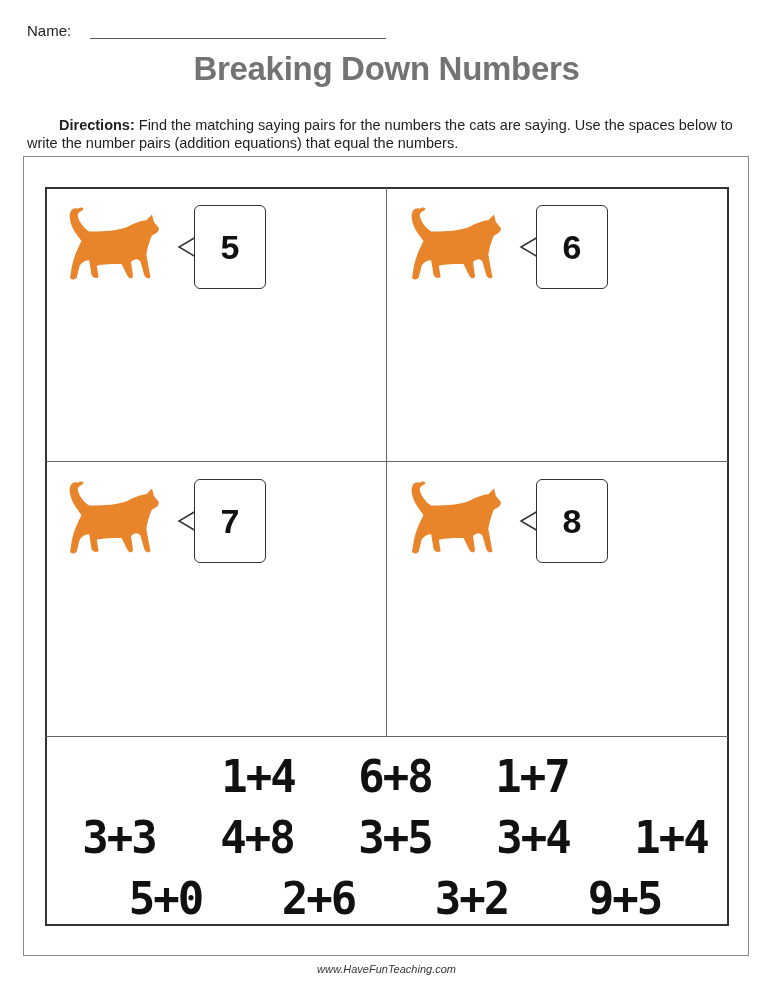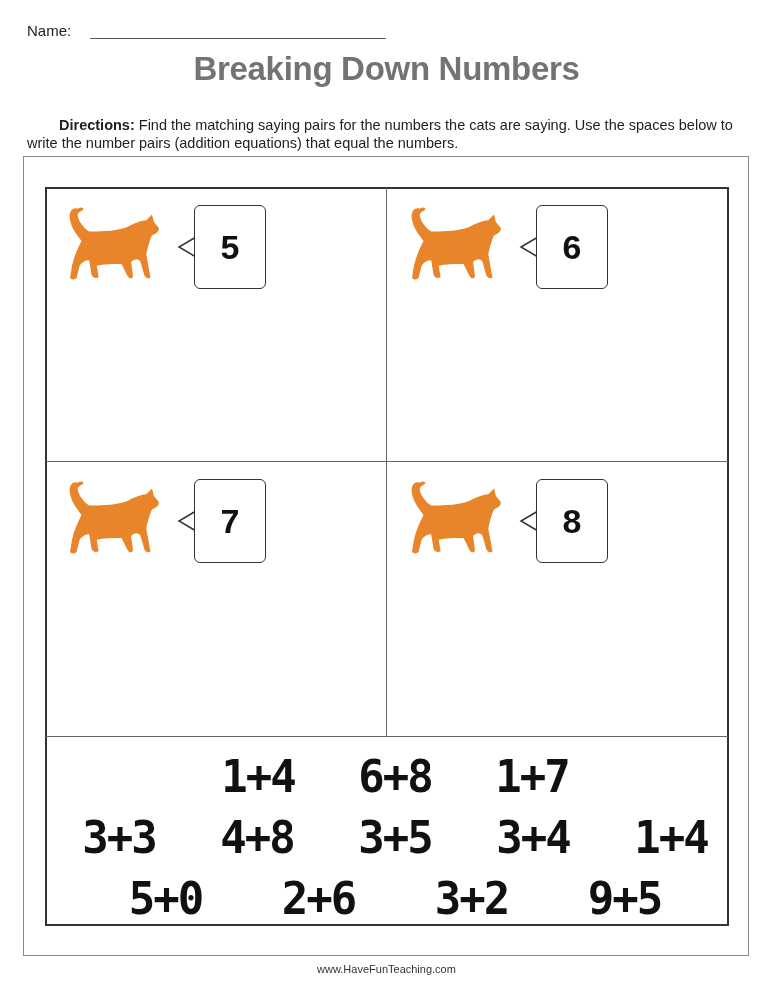--- a/index.html
+++ b/index.html
@@ -14,21 +14,21 @@
   .vdiv { position: absolute; left: 386px; top: 188px; height: 548px; border-left: 1px solid #666; }
   .hdiv { position: absolute; left: 46px; top: 461px; width: 682px; border-top: 1px solid #666; }
   .hdiv2 { position: absolute; left: 46px; top: 736px; width: 682px; border-top: 1px solid #666; }
   .cell { position: absolute; width: 340px; height: 274px; }
   .cat { position: absolute; left: 18px; top: 14px; width: 96px; height: 80px; }
   .bubble { position: absolute; left: 148px; top: 16px; width: 72px; height: 84px; border: 1.5px solid #333; border-radius: 6px; box-sizing: border-box; background: #fff; display: flex; align-items: center; justify-content: center; font-size: 34px; font-weight: bold; color: #111; }
   .bubble-tail { position: absolute; left: 131px; top: 46px; width: 20px; height: 24px; }
   .pairs { position: absolute; left: 46px; top: 737px; width: 682px; height: 187px; }
   .pair-row { position: absolute; left: 8px; width: 682px; display: flex; justify-content: center; }
   .pair { font-family: "DejaVu Sans Mono", monospace; font-size: 44px; font-weight: bold; color: #111; text-align: center; letter-spacing: -2px; }
-  .footer { position: absolute; left: 0; top: 963px; width: 773px; text-align: center; font-size: 11px; color: #333; }
+  .footer { position: absolute; left: 0; top: 963px; width: 773px; text-align: center; font-size: 11px; color: #333; font-style: italic; }
 </style>
 </head>
 <body>
 
 <div class="name-row">Name:</div>
 <div class="name-line"></div>
 
 <div class="title">Breaking Down Numbers</div>
 
 <div class="directions"><b>Directions:</b><span> Find the matching saying pairs for the numbers the cats are saying. Use the spaces below to write the number pairs (addition equations) that equal the numbers.</span></div>

